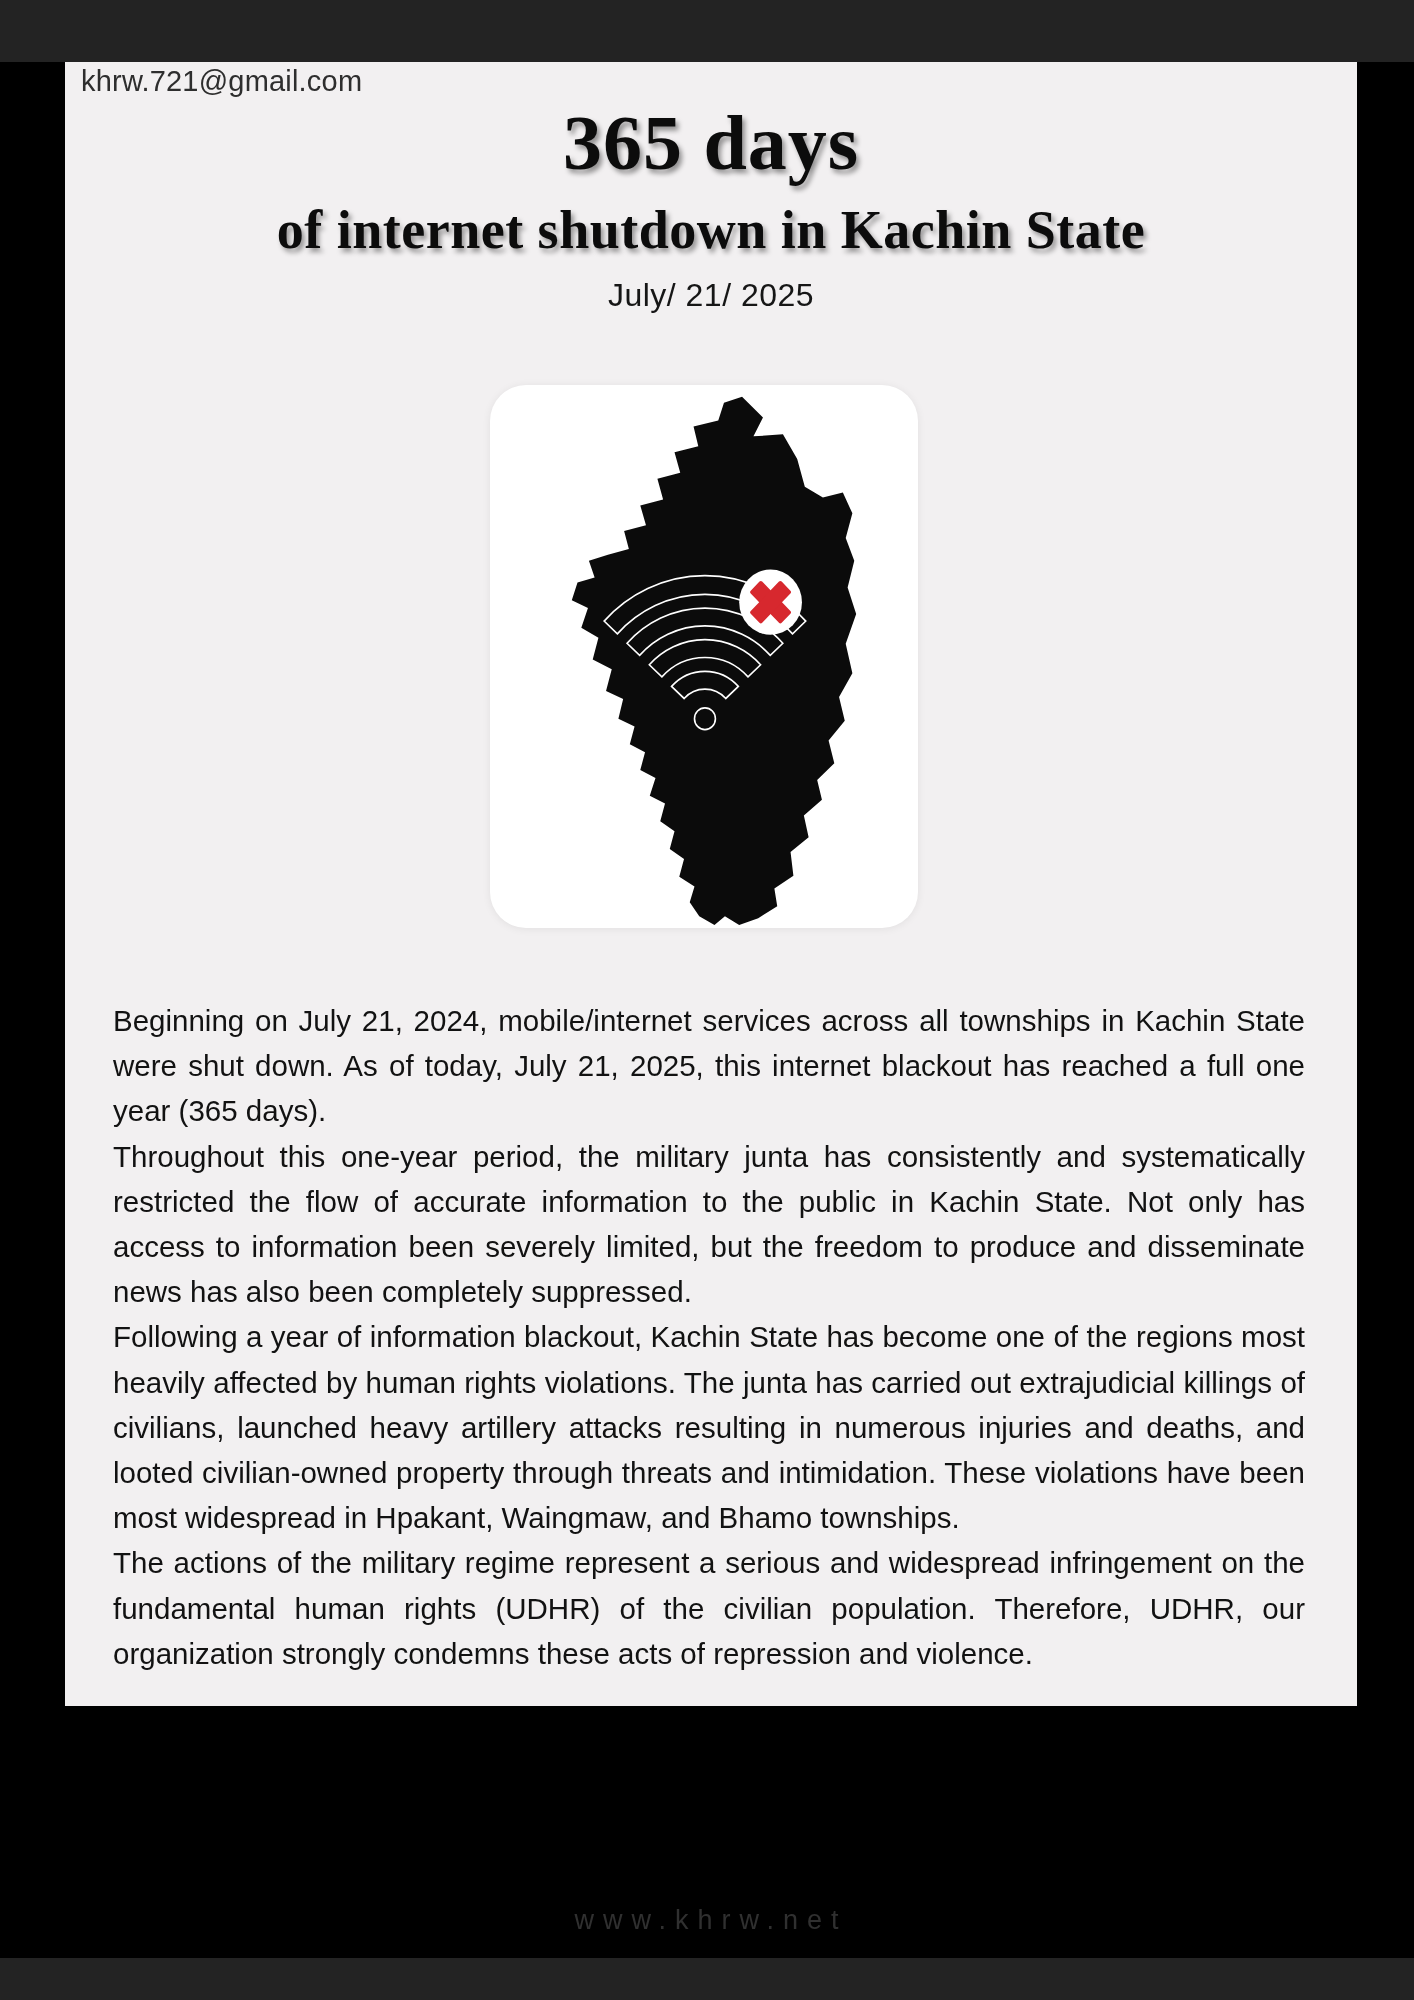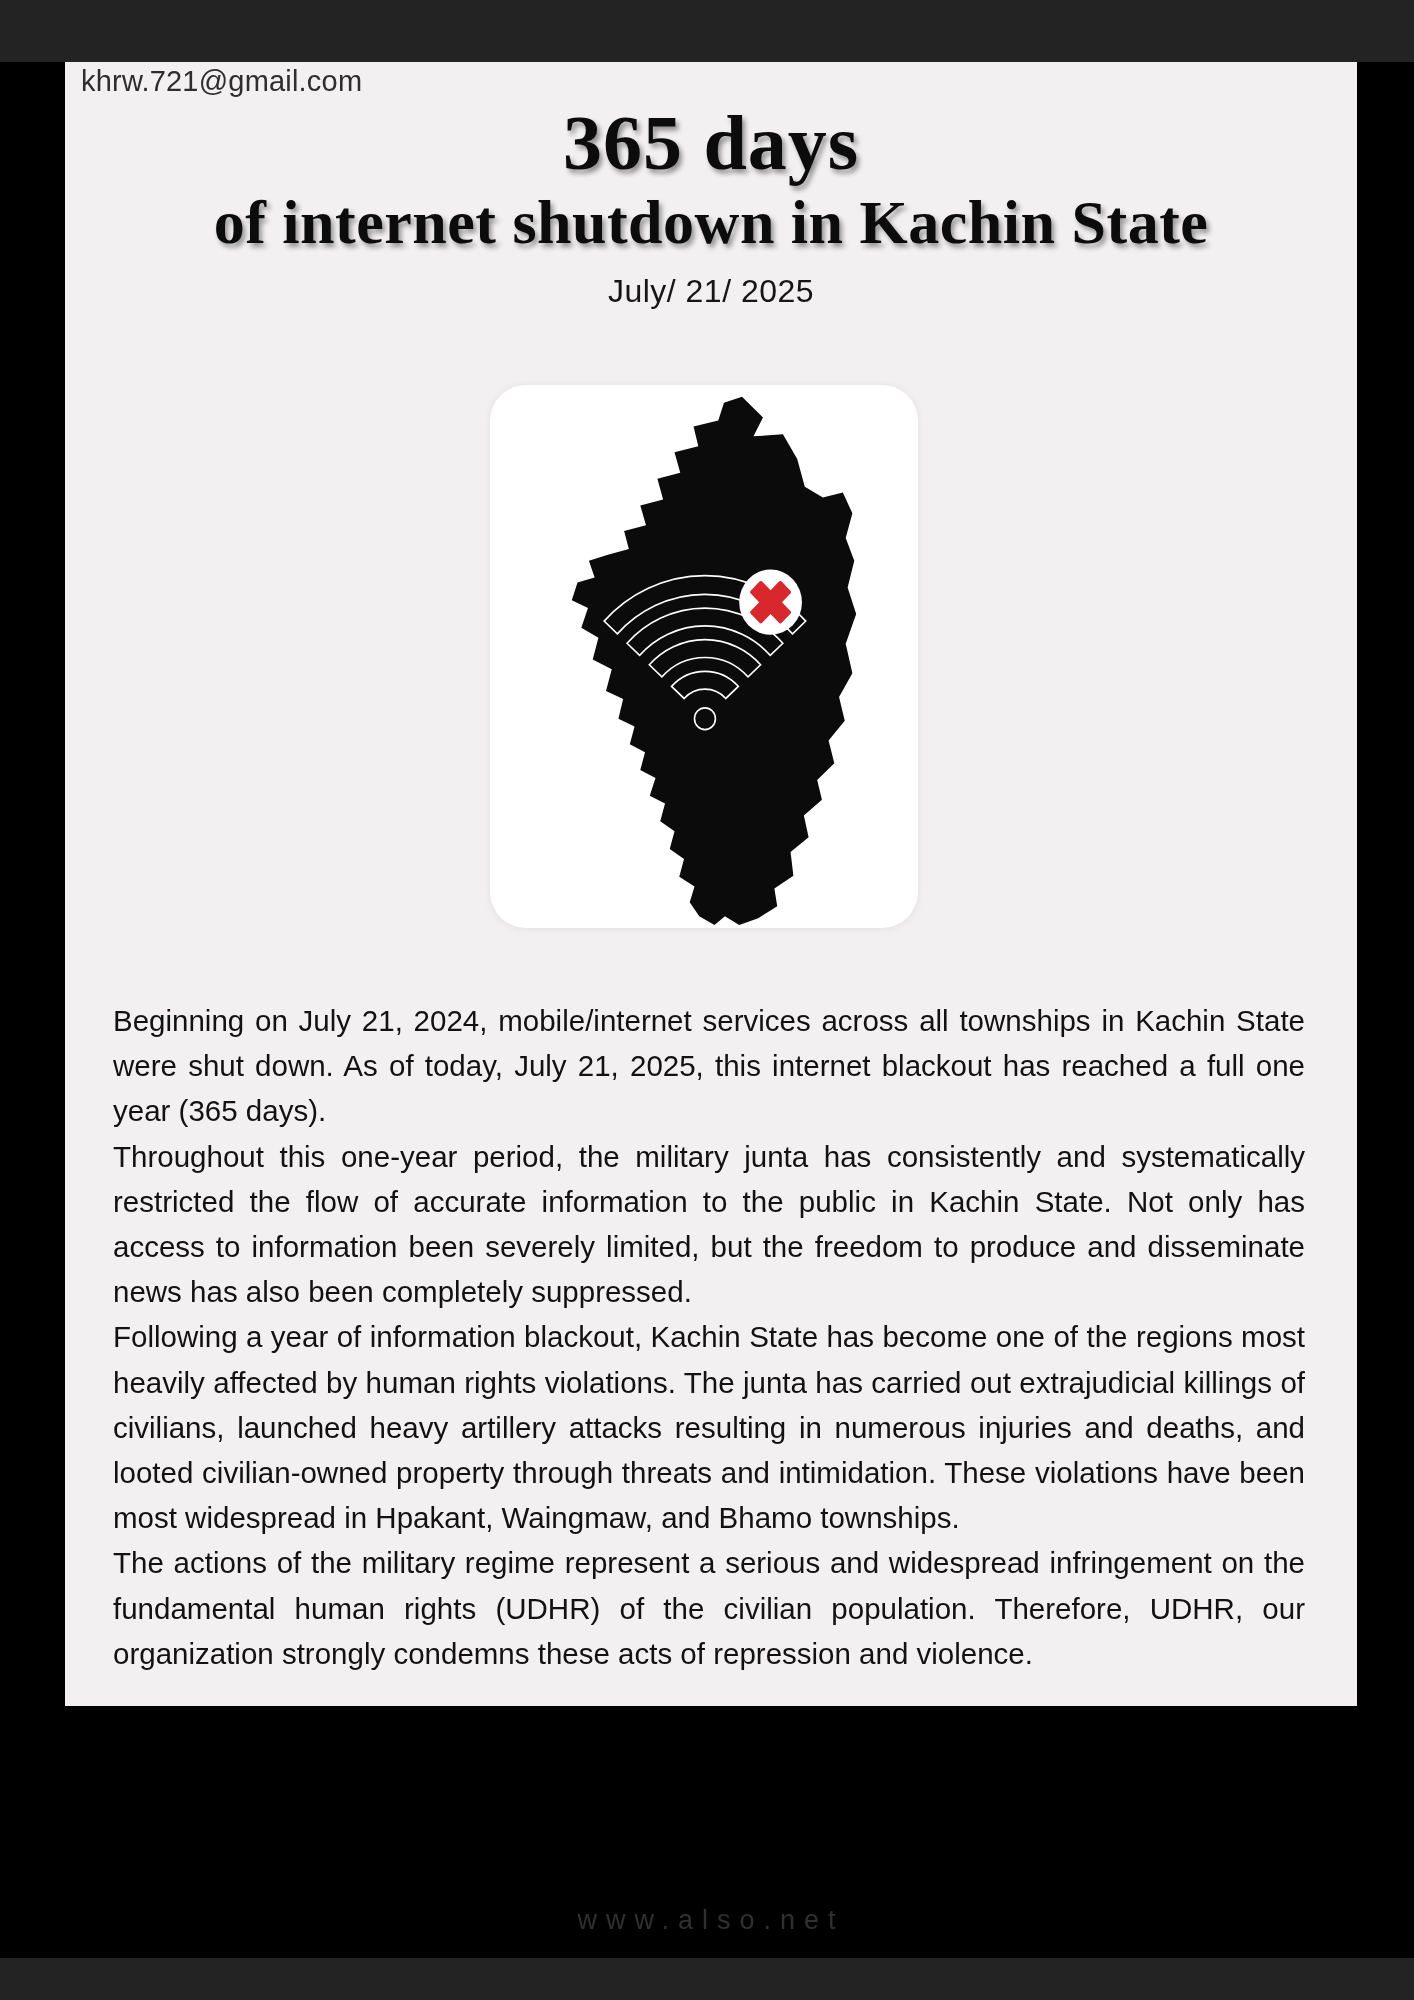--- a/index.html
+++ b/index.html
@@ -24,21 +24,21 @@
   .header{
     position:absolute;top:42px;left:0;width:100%;text-align:center;
     box-sizing:border-box;
     font-family:"Liberation Serif",serif;font-weight:700;color:#0c0c0c;
   }
   .title-main{
     font-size:78px;line-height:1.0;margin:0;
     text-shadow:3px 4px 5px rgba(0,0,0,.40);letter-spacing:1px;
   }
   .title-sub{
-    font-size:62px;line-height:1.05;margin:8px 0 0 0;
+    font-size:54px;line-height:1.05;margin:20px 0 0 0;
     text-shadow:3px 4px 5px rgba(0,0,0,.38);letter-spacing:.5px;
   }
   .date-line{
     font-family:"Liberation Sans",sans-serif;font-weight:400;
     font-size:32px;color:#161616;margin-top:18px;letter-spacing:.5px;
   }
   .map-card{
     position:absolute;left:425px;top:323px;width:428px;height:543px;
     background:#ffffff;border-radius:36px;box-shadow:0 1px 8px rgba(0,0,0,.07);
     overflow:hidden;
@@ -101,15 +101,15 @@
     </svg>
   </div>
 
   <div class="body-text">
     <p>Beginning on July 21, 2024, mobile/internet services across all townships in Kachin State were shut down. As of today, July 21, 2025, this internet blackout has reached a full one year (365 days).</p>
     <p>Throughout this one-year period, the military junta has consistently and systematically restricted the flow of accurate information to the public in Kachin State. Not only has access to information been severely limited, but the freedom to produce and disseminate news has also been completely suppressed.</p>
     <p>Following a year of information blackout, Kachin State has become one of the regions most heavily affected by human rights violations. The junta has carried out extrajudicial killings of civilians, launched heavy artillery attacks resulting in numerous injuries and deaths, and looted civilian-owned property through threats and intimidation. These violations have been most widespread in Hpakant, Waingmaw, and Bhamo townships.</p>
     <p>The actions of the military regime represent a serious and widespread infringement on the fundamental human rights (UDHR) of the civilian population. Therefore, UDHR, our organization strongly condemns these acts of repression and violence.</p>
   </div>
 
-  <div class="footer">www.also.net</div>
+  <div class="footer">www.khrw.net</div>
 
 </div>
 
 </body></html>

